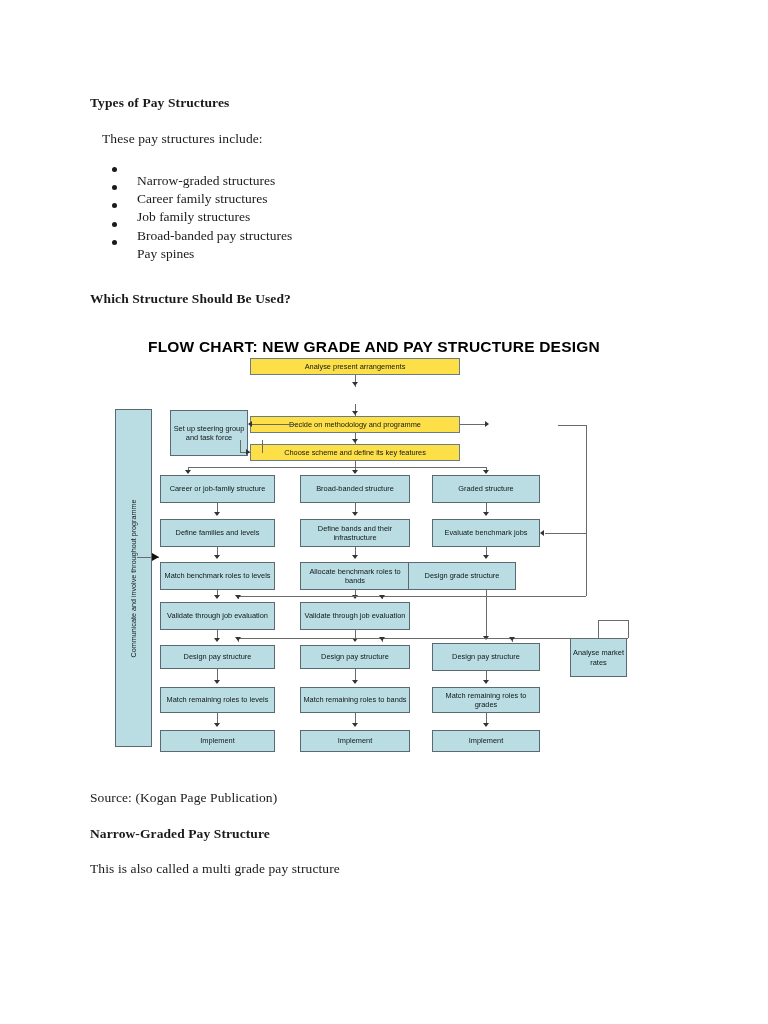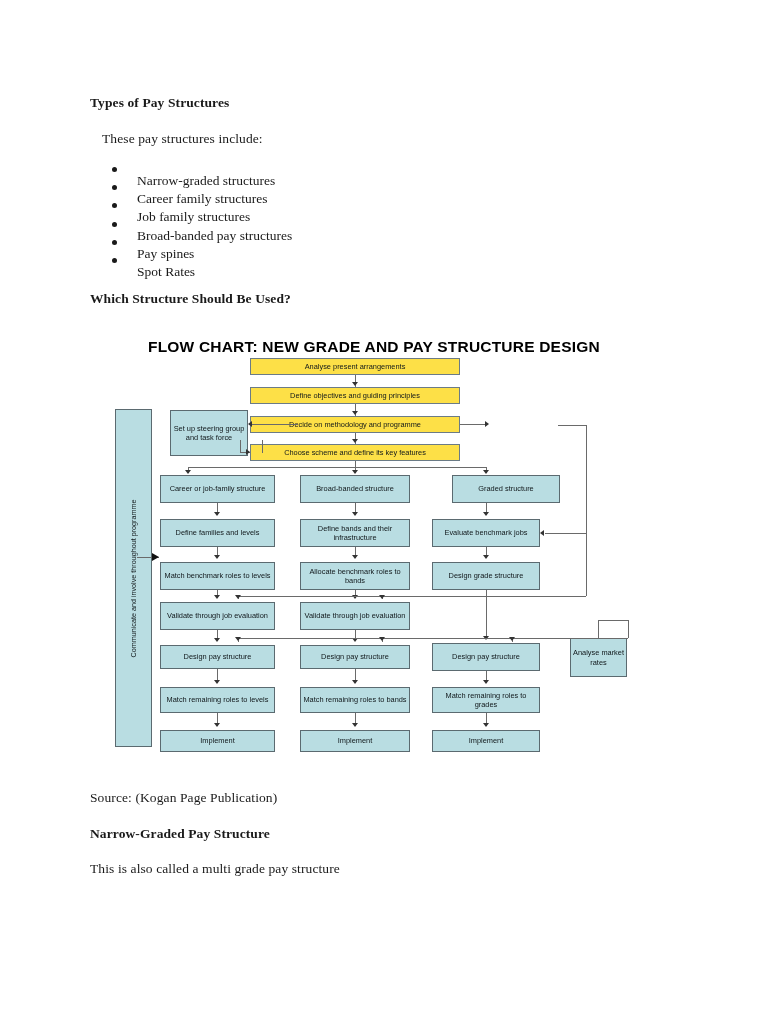--- a/index.html
+++ b/index.html
@@ -94,42 +94,35 @@
         <span class="bullet-label">Job family structures</span>
       </div>
     <div class="bullet-row">
         <span class="bullet-dot"></span>
         <span class="bullet-label">Broad-banded pay structures</span>
       </div>
     <div class="bullet-row">
         <span class="bullet-dot"></span>
         <span class="bullet-label">Pay spines</span>
       </div>
-    <div class="bullet-row">
-        <span class="bullet-dot"></span>
-        <span class="bullet-label">Spot Rates</span>
-      </div>
   </div>
 
   <div class="txt bold" style="left:90px;top:291px;">Which Structure Should Be Used?</div>
 
   <div id="flowchart">
 
     <div class="fc-title">FLOW CHART: NEW GRADE AND PAY STRUCTURE DESIGN</div>
 
     <div class="sidebar" style="left:115px;top:79px;width:37px;height:338px;">
       <span class="vtext">Communicate and involve throughout programme</span>
     </div>
 
     <div class="node lite" style="left:250px;top:28px;width:210px;height:17px;">
         <span>Analyse present arrangements</span>
       </div>
-    <div class="node lite" style="left:250px;top:57px;width:210px;height:17px;">
-        <span>Define objectives and guiding principles</span>
-      </div>
     <div class="node lite" style="left:250px;top:86px;width:210px;height:17px;">
         <span>Decide on methodology and programme</span>
       </div>
     <div class="node lite" style="left:250px;top:114px;width:210px;height:17px;">
         <span>Choose scheme and define its key features</span>
       </div>
 
     <div class="node" style="left:170px;top:80px;width:78px;height:46px;">
         <span>Set up steering group and task force</span>
       </div>
@@ -174,27 +167,27 @@
     <div class="node" style="left:300px;top:315px;width:110px;height:24px;">
         <span>Design pay structure</span>
       </div>
     <div class="node" style="left:300px;top:357px;width:110px;height:26px;">
         <span>Match remaining roles to bands</span>
       </div>
     <div class="node" style="left:300px;top:400px;width:110px;height:22px;">
         <span>Implement</span>
       </div>
 
-    <div class="node" style="left:432px;top:145px;width:108px;height:28px;margin-left:20px;">
+    <div class="node" style="left:432px;top:145px;width:108px;height:28px;">
         <span>Graded structure</span>
       </div>
     <div class="node" style="left:432px;top:189px;width:108px;height:28px;">
         <span>Evaluate benchmark jobs</span>
       </div>
-    <div class="node" style="left:432px;top:232px;width:108px;height:28px;">
+    <div class="node" style="left:408px;top:232px;width:108px;height:28px;">
         <span>Design grade structure</span>
       </div>
     <div class="node" style="left:432px;top:313px;width:108px;height:28px;">
         <span>Design pay structure</span>
       </div>
     <div class="node" style="left:432px;top:357px;width:108px;height:26px;">
         <span>Match remaining roles to grades</span>
       </div>
     <div class="node" style="left:432px;top:400px;width:108px;height:22px;">
         <span>Implement</span>

